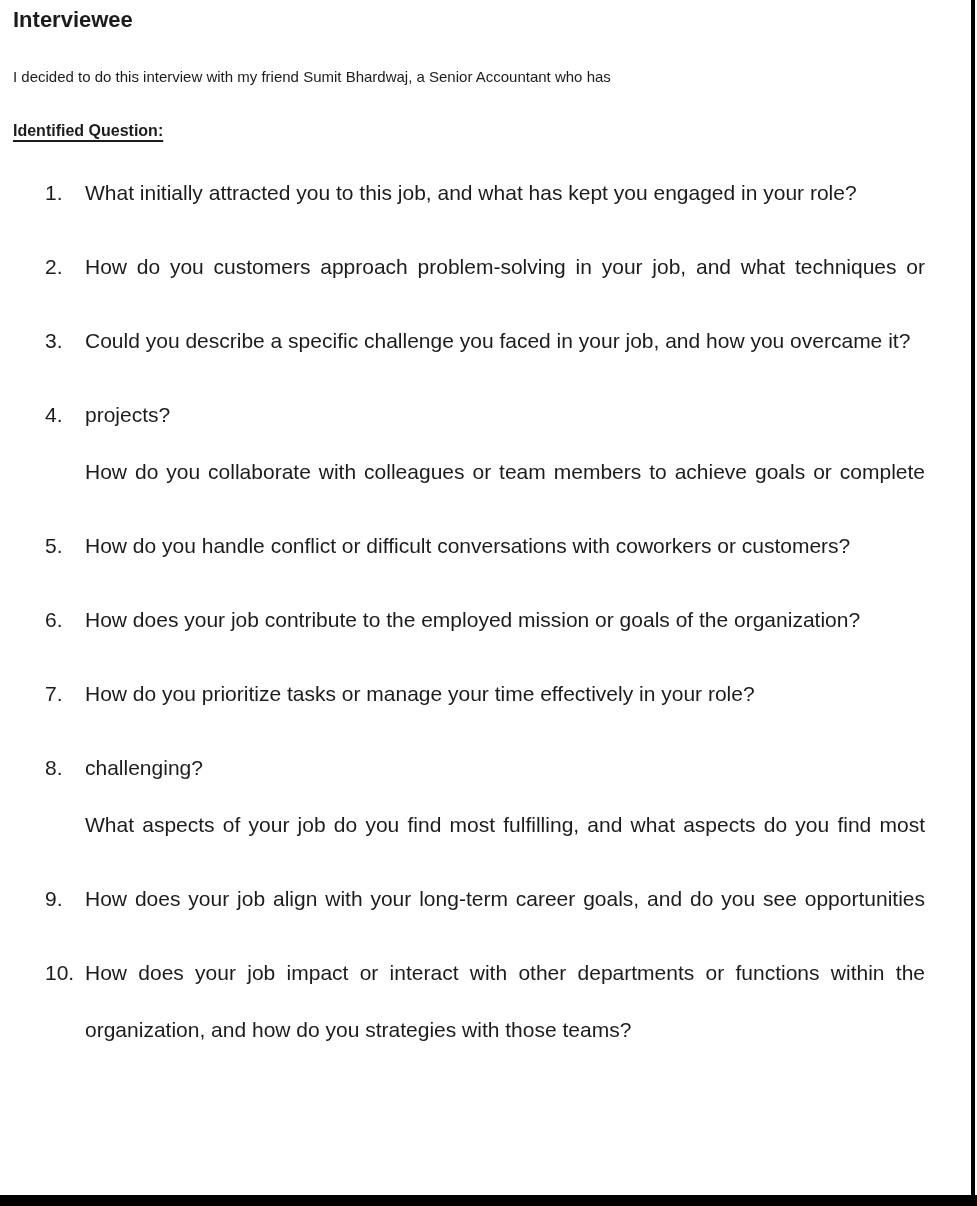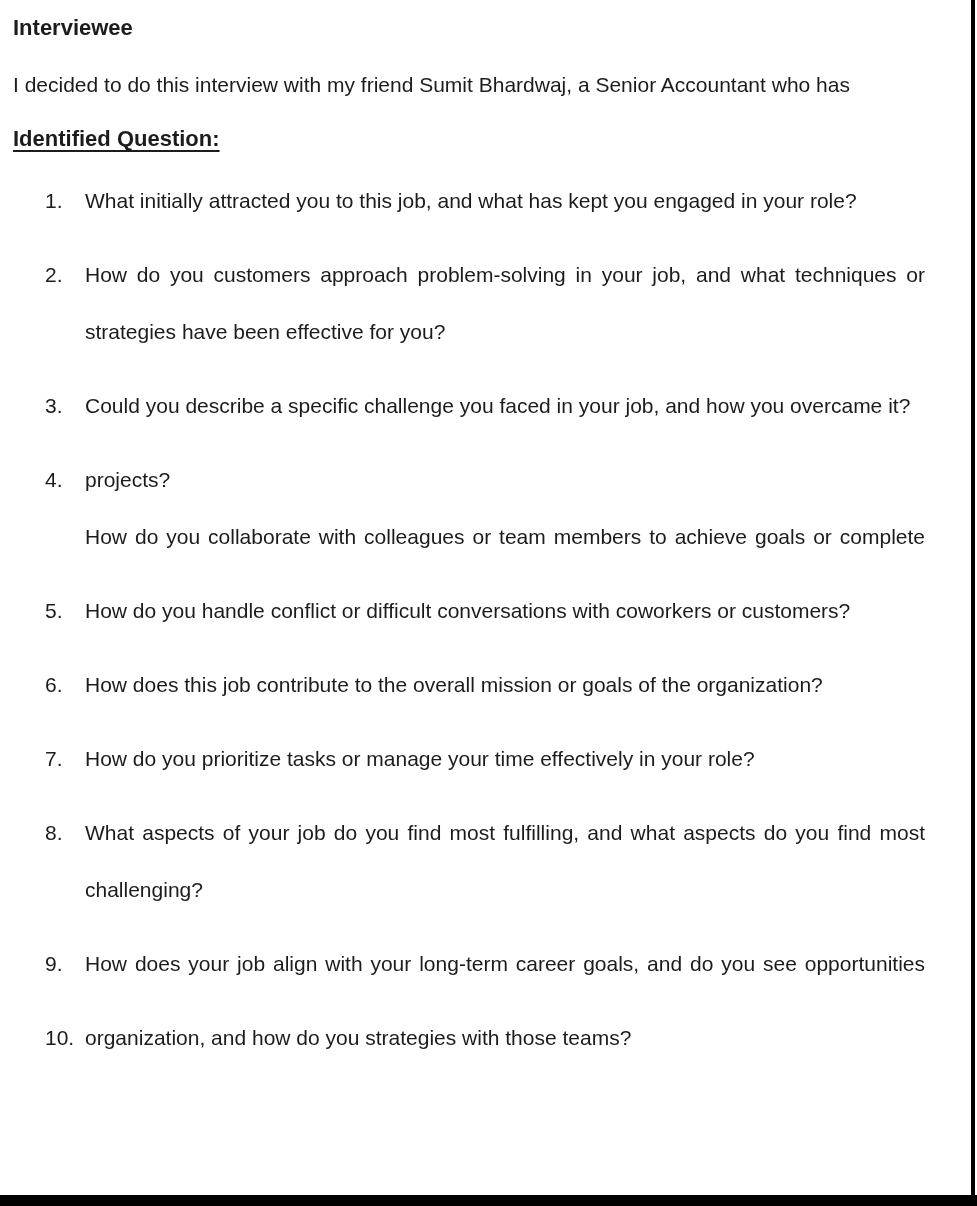--- a/index.html
+++ b/index.html
@@ -6,40 +6,40 @@
   body {
     width: 977px;
     height: 1206px;
     background: #ffffff;
     font-family: "Liberation Sans", sans-serif;
     color: var(--text-color, #1c1c1c);
     position: relative;
     overflow: hidden;
   }
   .page-content {
-    padding: 14px 0 0 13px;
+    padding: 6px 0 0 13px;
   }
   .doc-heading {
     margin: 0;
     font-size: 22px;
     font-weight: bold;
     line-height: 28px;
   }
   .intro {
     margin-top: 26px;
-    font-size: 21px;
+    font-size: 15px;
     width: 930px;
   }
   .intro-line {
     line-height: 33px;
     white-space: nowrap;
   }
   .section-heading {
     margin: 24px 0 0 0;
-    font-size: 22px;
+    font-size: 16px;
     font-weight: bold;
     line-height: 28px;
     text-decoration: underline;
     text-decoration-thickness: 2px;
     text-underline-offset: 4px;
   }
   .questions {
     list-style: none;
     margin: 19px 0 0 0;
     padding: 0;
@@ -95,54 +95,54 @@
   <h2 class="section-heading">Identified Question:</h2>
 
   <ol class="questions">
       <li class="question">
     <span class="q-num">1.</span>
   <div class="q-line">What initially attracted you to this job, and what has kept you engaged in your role?</div>
       </li>
       <li class="question">
     <span class="q-num">2.</span>
   <div class="q-line justified">How do you customers approach problem-solving in your job, and what techniques or</div>
-        <div class="q-line">strategies have been effective for you?</div>
       </li>
       <li class="question">
     <span class="q-num">3.</span>
   <div class="q-line">Could you describe a specific challenge you faced in your job, and how you overcame it?</div>
       </li>
       <li class="question">
     <span class="q-num">4.</span>
   <div class="q-line">projects?</div>
         <div class="q-line justified">How do you collaborate with colleagues or team members to achieve goals or complete</div>
       </li>
       <li class="question">
     <span class="q-num">5.</span>
   <div class="q-line">How do you handle conflict or difficult conversations with coworkers or customers?</div>
       </li>
       <li class="question">
     <span class="q-num">6.</span>
-  <div class="q-line">How does this job contribute to the overall mission or goals of the organization?</div>
+  <div class="q-line">How does your job contribute to the employed mission or goals of the organization?</div>
       </li>
       <li class="question">
     <span class="q-num">7.</span>
   <div class="q-line">How do you prioritize tasks or manage your time effectively in your role?</div>
       </li>
       <li class="question">
     <span class="q-num">8.</span>
-  <div class="q-line justified">What aspects of your job do you find most fulfilling, and what aspects do you find most</div>
-        <div class="q-line">challenging?</div>
+  <div class="q-line">challenging?</div>
+        <div class="q-line justified">What aspects of your job do you find most fulfilling, and what aspects do you find most</div>
       </li>
       <li class="question">
     <span class="q-num">9.</span>
   <div class="q-line justified">How does your job align with your long-term career goals, and do you see opportunities</div>
       </li>
       <li class="question">
     <span class="q-num">10.</span>
+  <div class="q-line justified">How does your job impact or interact with other departments or functions within the</div>
         <div class="q-line">organization, and how do you strategies with those teams?</div>
       </li>
     </ol>
 
 </div>
 
 <div class="edge-right"></div>
 <div class="edge-bottom"></div>
 
 </body></html>

